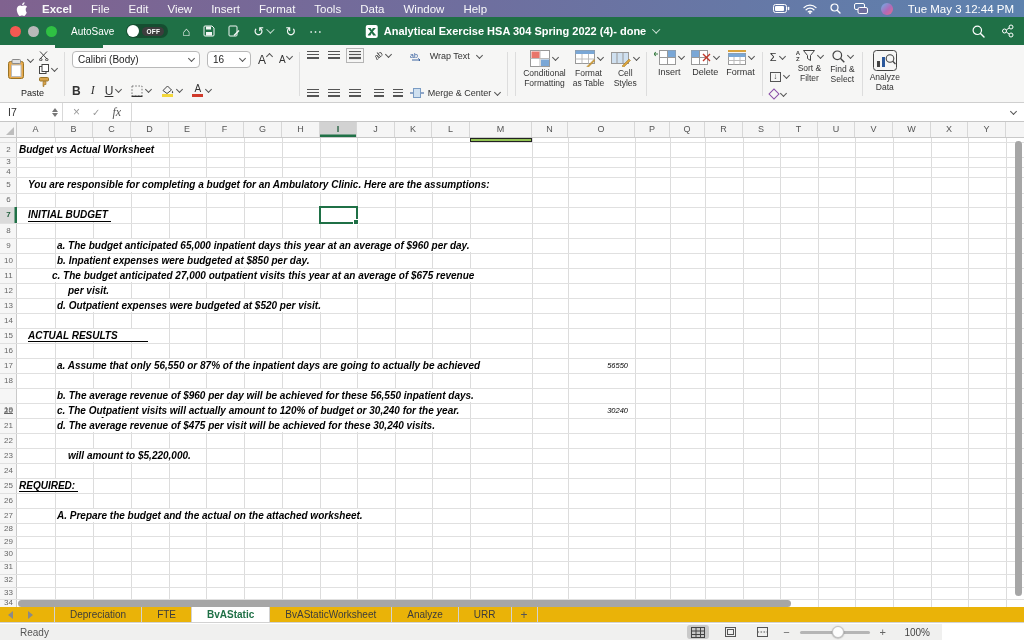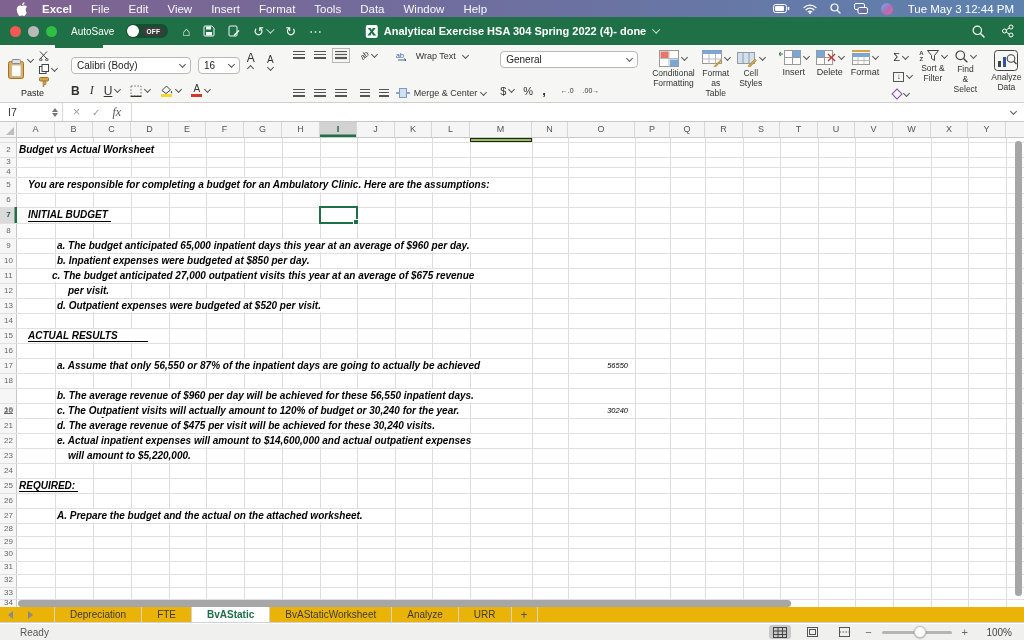--- a/index.html
+++ b/index.html
@@ -124,21 +124,21 @@
   .tabnav { width:20px; display:flex; align-items:center; justify-content:center; }
   .tri { width:0; height:0; border-top:4px solid transparent; border-bottom:4px solid transparent; }
   .tri.l { border-right:5px solid #8a8a8a; } .tri.r { border-left:5px solid #8a8a8a; }
   .tabs { display:flex; margin-left:14px; }
   .tab { padding:0 15px; display:flex; align-items:center; border-right:1px solid #d2d2d2; }
   .tab:first-child { border-left:1px solid #d2d2d2; }
   .tab.active { background:#fff; color:#1f7046; font-weight:bold; }
   .tab.plus { padding:0 9px; font-size:12px; color:#555; }
 
   
-  .statusbar { position:absolute; left:0; top:624px; width:1024px; height:16px; background:#f0f0ef;
+  .statusbar { position:absolute; left:0; top:624px; width:942px; height:16px; background:#f0f0ef;
     display:flex; align-items:center; font-size:10px; color:#555; }
   .ready { padding-left:20px; }
   .sb-right { margin-left:auto; display:flex; align-items:center; gap:10px; padding-right:12px; }
   .viewbtn { width:22px; height:14px; display:flex; align-items:center; justify-content:center; border-radius:3px; }
   .viewbtn.sel { background:#c9c9c9; }
   .zoomtrack { width:70px; height:3px; background:#b5b5b5; border-radius:2px; position:relative; }
   .zoomknob { position:absolute; left:32px; top:-4.5px; width:12px; height:12px; border-radius:50%;
     background:#fdfdfd; border:1px solid #c2c2c2; box-shadow:0 0.5px 1.5px rgba(0,0,0,.35); }
   .zglyph { font-size:11px; color:#666; }
   .zoomval { width:34px; text-align:right; color:#444; }
@@ -374,38 +374,20 @@
       <svg width="14" height="10" viewBox="0 0 14 10">
           <rect x="3.5" y="0.5" width="7" height="9" fill="#cfe0f0" stroke="#7a9cc4"></rect>
           <path d="M0 5h3M14 5h-3" stroke="#2b579a" stroke-width="1.2"></path>
         </svg>
       <span>Merge &amp; Center</span>
         <span class="chv"></span>
     </div>
   </div>
   <div class="vsep"></div>
 
-  <div class="rgroup">
-    <div class="rrow">
-      <span class="select" style="width:138px;">
-          <span class="grow">General</span>
-          <span class="chv"></span>
-        </span>
-    </div>
-    <div class="rrow" style="gap:9px;">
-      <span class="miniicon">
-          <span class="numglyph">$</span>
-          <span class="chv"></span>
-        </span>
-      <span class="numglyph">%</span>
-      <span class="commaglyph">,</span>
-      <span class="decbtn" style="margin-left:6px;">←<span>.0</span></span>
-      <span class="decbtn"><span>.00</span>→</span>
-    </div>
-  </div>
   <div class="vsep"></div>
 
   <div class="stybtn">
     <span class="rrow" style="gap:3px;">
       <svg width="20" height="17" viewBox="0 0 20 17">
           <rect x="0.5" y="0.5" width="19" height="16" fill="#fff" stroke="#999"></rect>
           <line x1="10" y1="0.5" x2="10" y2="16.5" stroke="#bbb"></line>
           <line x1="0.5" y1="8.5" x2="19.5" y2="8.5" stroke="#bbb"></line>
           <rect x="1.5" y="1.5" width="8" height="6.5" fill="#e8756a"></rect>
           <rect x="11" y="9.5" width="8" height="6.5" fill="#7aa7d6"></rect>
@@ -687,21 +669,20 @@
       <div class="celltext b" style="top: 146px; height: 13px; line-height: 13px; left: 68px;">per visit.</div>
       <div class="celltext b" style="top: 161px; height: 13px; line-height: 13px; left: 57px;">d. Outpatient expenses were budgeted at $520 per visit.</div>
       <div class="celltext b ue" style="top: 191px; height: 13px; line-height: 13px; left: 28px;">ACTUAL RESULTS</div>
       <div class="celltext b" style="top: 221px; height: 13px; line-height: 13px; left: 57px;">a. Assume that only 56,550 or 87% of the inpatient days are going to actually be achieved</div>
       <div class="celltext num" style="top: 221px; height: 13px; line-height: 13px; left: 569px; width: 63px;">56550</div>
       <div class="celltext b" style="top: 236px; height: 13px; line-height: 13px; left: 68px; margin-top: 32px;">for the year.</div>
       <div class="celltext b" style="top: 251px; height: 13px; line-height: 13px; left: 57px;">b. The average revenue of $960 per day will be achieved for these 56,550 inpatient days.</div>
       <div class="celltext b" style="top: 266px; height: 13px; line-height: 13px; left: 57px;">c. The Outpatient visits will actually amount to 120% of budget or 30,240 for the year.</div>
       <div class="celltext num" style="top: 266px; height: 13px; line-height: 13px; left: 569px; width: 63px;">30240</div>
       <div class="celltext b" style="top: 281px; height: 13px; line-height: 13px; left: 57px;">d. The average revenue of $475 per visit will be achieved for these 30,240 visits.</div>
-      <div class="celltext b" style="top: 296px; height: 13px; line-height: 13px; left: 57px;">e. Actual inpatient expenses will amount to $14,600,000 and actual outpatient expenses</div>
       <div class="celltext b" style="top: 311px; height: 13px; line-height: 13px; left: 68px;">will amount to $5,220,000.</div>
       <div class="celltext b u" style="top: 341px; height: 13px; line-height: 13px; left: 19px;">REQUIRED:</div>
       <div class="celltext b" style="top: 371px; height: 13px; line-height: 13px; left: 57px;">A. Prepare the budget and the actual on the attached worksheet.</div>
       <div class="selbox" style="left: 319px; top: 68px; width: 39px; height: 18px;"></div>
       <div class="vscroll"></div>
       <div class="hscroll"></div>
     </div>
 </div>
 
 <div class="tabbar">

